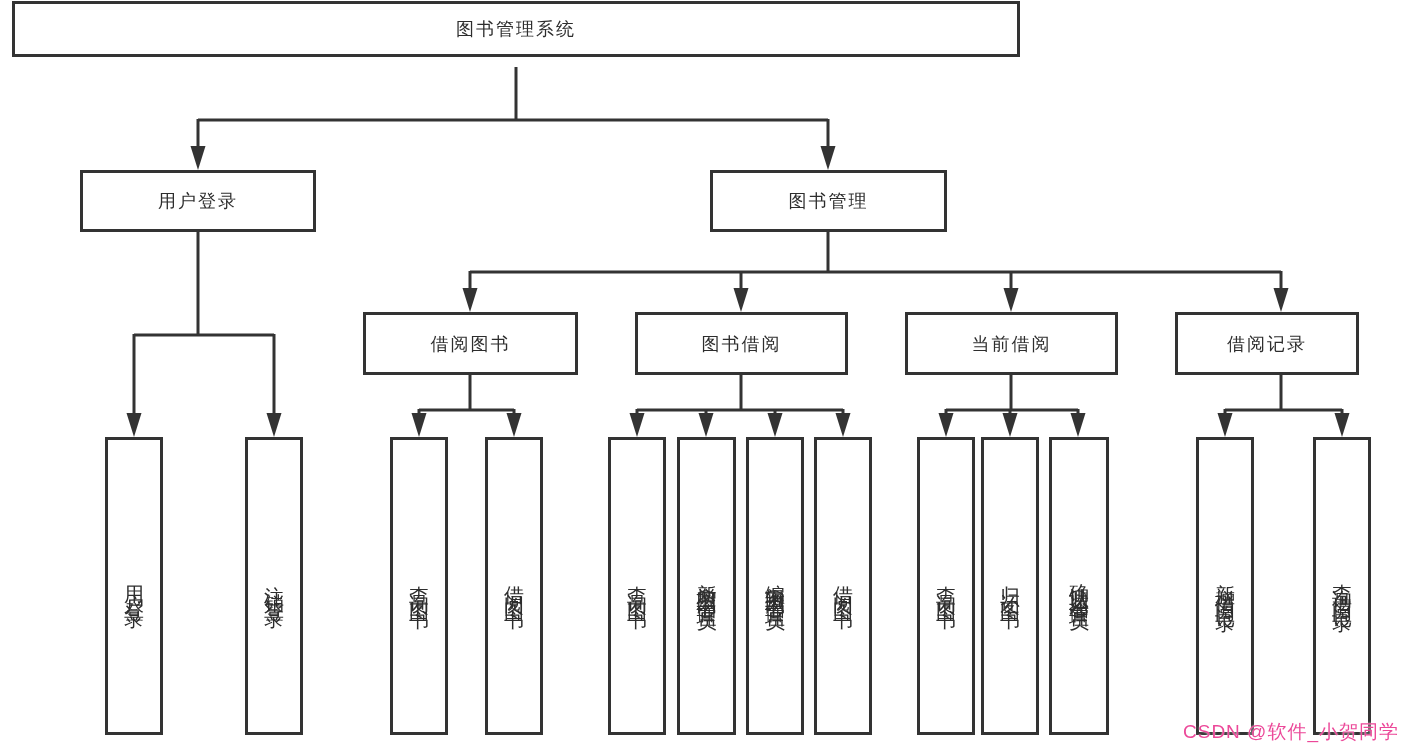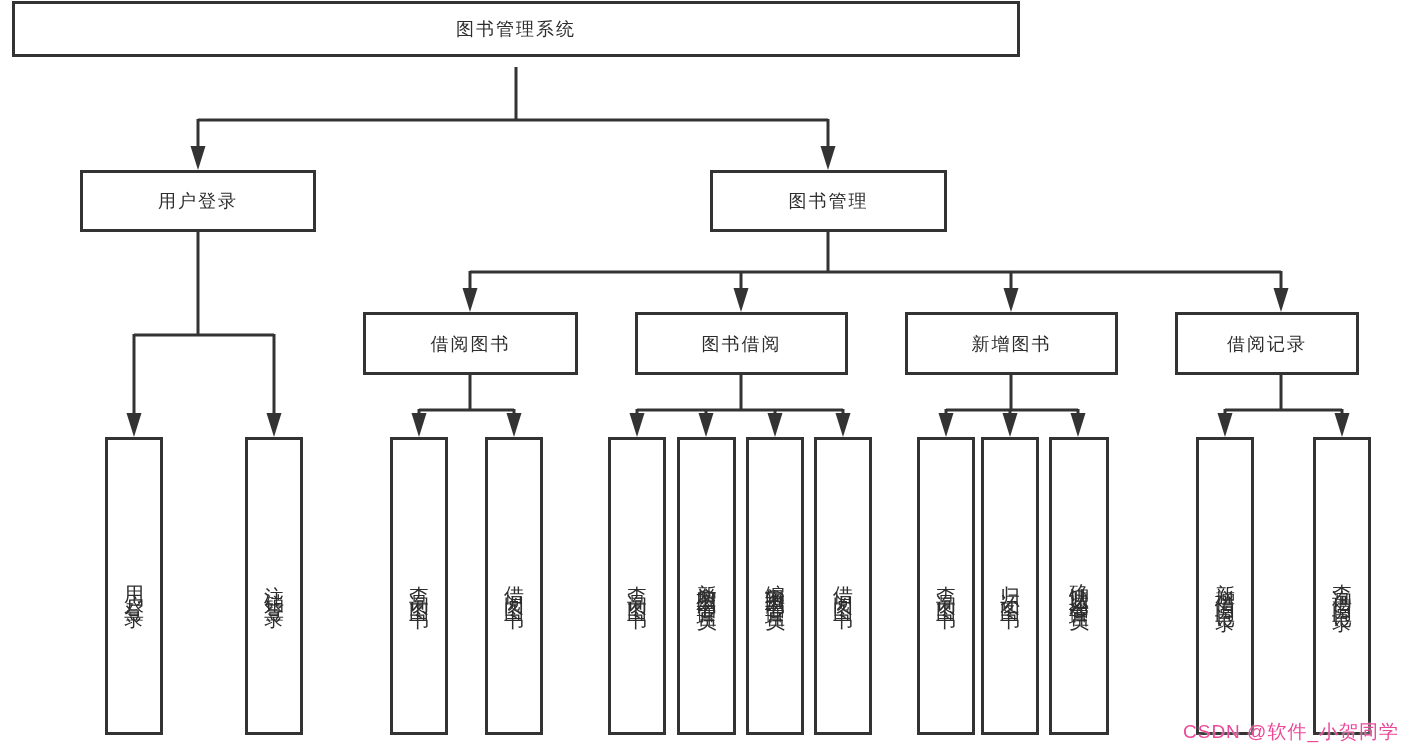--- a/index.html
+++ b/index.html
@@ -156,21 +156,21 @@
     <span class="hlabel">图书管理</span>
   </div>
 
   <div class="box" style="left:363px; top:312px; width:215px; height:63px;">
     <span class="hlabel">借阅图书</span>
   </div>
   <div class="box" style="left:635px; top:312px; width:213px; height:63px;">
     <span class="hlabel">图书借阅</span>
   </div>
   <div class="box" style="left:905px; top:312px; width:213px; height:63px;">
-    <span class="hlabel">新增图书</span>
+    <span class="hlabel">当前借阅</span>
   </div>
   <div class="box" style="left:1175px; top:312px; width:184px; height:63px;">
     <span class="hlabel">借阅记录</span>
   </div>
 
   <div class="box" style="left:105px; top:437px; width:58px; height:298px;">
     <span class="vlabel">用户登录</span>
   </div>
   <div class="box" style="left:245px; top:437px; width:58px; height:298px;">
     <span class="vlabel">注销登录</span>

